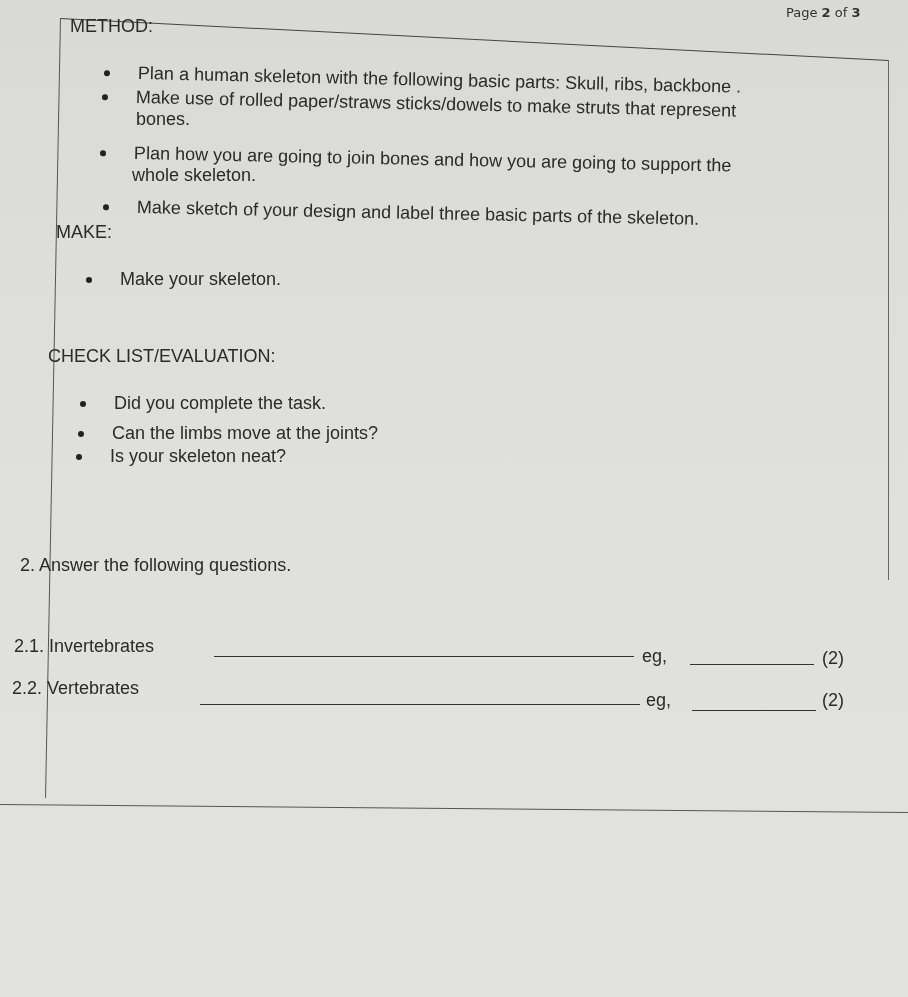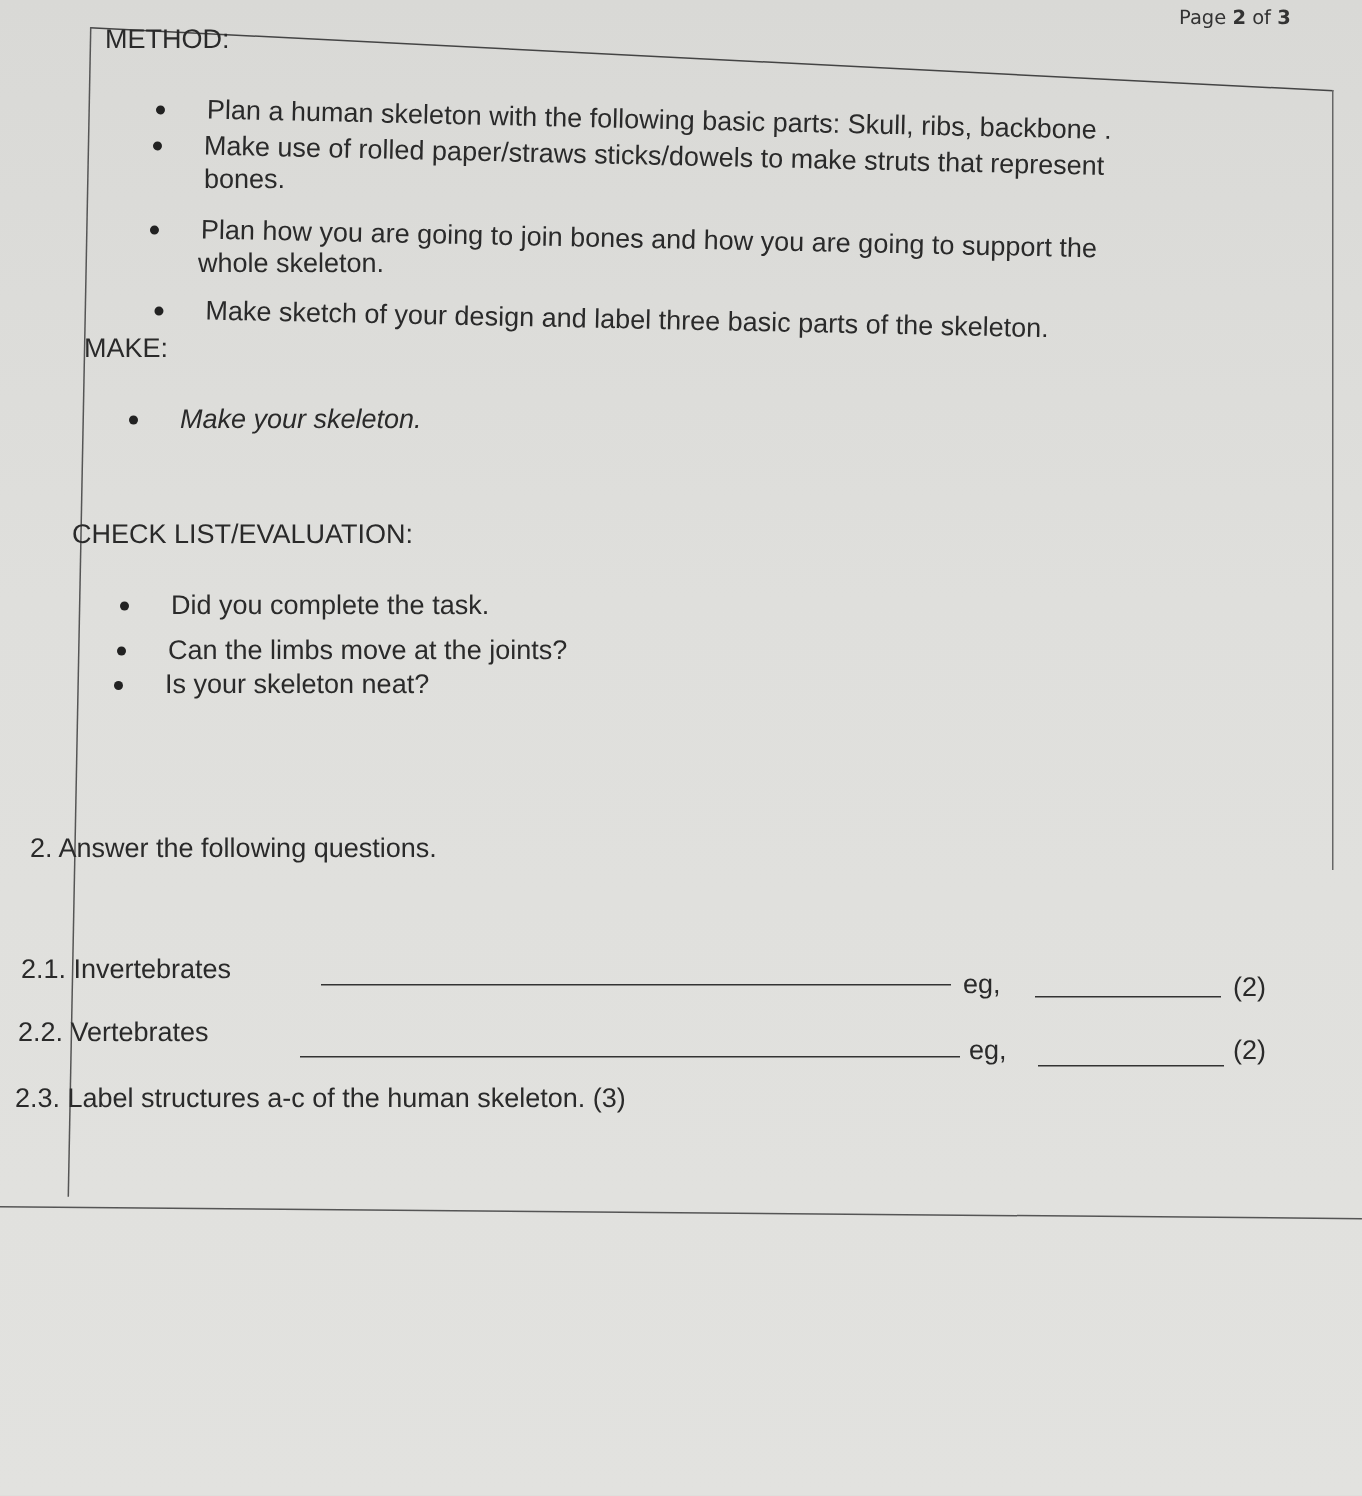--- a/index.html
+++ b/index.html
@@ -61,37 +61,36 @@
 
   <div class="t h" style="left:70px; top:16px;">METHOD:</div>
   <div class="t bullet" style="left:138px; top:63px; transform:rotate(1.3deg); transform-origin:left;">Plan  a human skeleton with the following basic parts: Skull, ribs, backbone .</div>
   <div class="t bullet" style="left:136px; top:87px; transform:rotate(1.3deg); transform-origin:left;">Make use of rolled paper/straws sticks/dowels to make struts that represent</div>
   <div class="t" style="left:136px; top:109px;">bones.</div>
   <div class="t bullet" style="left:134px; top:143px; transform:rotate(1.2deg); transform-origin:left;">Plan how you are going to join bones and how you are going to support the</div>
   <div class="t" style="left:132px; top:165px;">whole skeleton.</div>
   <div class="t bullet" style="left:137px; top:197px; transform:rotate(1.2deg); transform-origin:left;">Make sketch of your design and label three basic parts of the skeleton.</div>
 
   <div class="t h" style="left:56px; top:222px;">MAKE:</div>
-  <div class="t bullet" style="left:120px; top:269px;font-style:italic;">Make your skeleton.</div>
+  <div class="t bullet" style="left:120px; top:269px;">Make your skeleton.</div>
 
   <div class="t h" style="left:48px; top:346px;">CHECK LIST/EVALUATION:</div>
   <div class="t bullet" style="left:114px; top:393px;">Did you complete the task.</div>
   <div class="t bullet" style="left:112px; top:423px;">Can the limbs move at the joints?</div>
   <div class="t bullet" style="left:110px; top:446px;">Is your skeleton neat?</div>
 
   <div class="t h" style="left:20px; top:555px;">2.  Answer the following questions.</div>
 
   <div class="t" style="left:14px; top:636px;">2.1. Invertebrates</div>
   <div class="blank" style="position:absolute; left:214px; top:640px; width:420px; height:16px;"></div>
   <div class="t" style="left:642px; top:646px;">eg,</div>
   <div class="blank" style="position:absolute; left:690px; top:648px; width:124px; height:16px;"></div>
   <div class="t" style="left:822px; top:648px;">(2)</div>
 
   <div class="t" style="left:12px; top:678px;">2.2. Vertebrates</div>
   <div class="blank" style="position:absolute; left:200px; top:688px; width:440px; height:16px;"></div>
   <div class="t" style="left:646px; top:690px;">eg,</div>
   <div class="blank" style="position:absolute; left:692px; top:694px; width:124px; height:16px;"></div>
   <div class="t" style="left:822px; top:690px;">(2)</div>
 
-  <div class="t" style="left:10px; top:722px;">2.3. Label  structures  a-c of the human skeleton.  (3)</div>
 
   <div class="bottom-line"></div>
 </div>
 
 </body></html>

